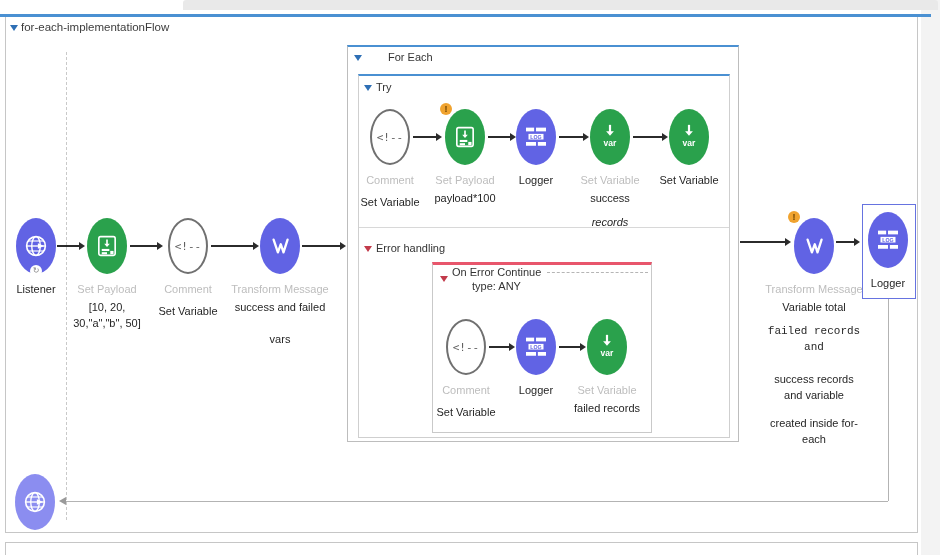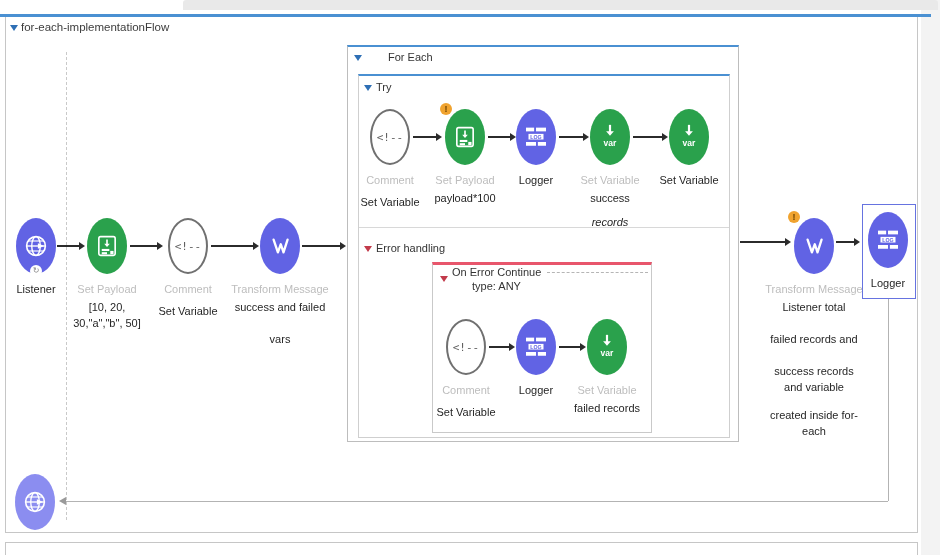--- a/index.html
+++ b/index.html
@@ -233,22 +233,22 @@
   <div class="sub">failed records</div>
 </div>
 
 <div class="node wide" style="left:764px;top:218px;">
   <div class="icon blue">
     <svg width="28" height="28" viewBox="0 0 24 24">
       <path d="M6.5 6.5 L10.2 17.5 L12.7 10.5 L15 17.5 L18.5 6.5" fill="none" stroke="#fff" stroke-width="2" stroke-linecap="round" stroke-linejoin="round"></path>
     </svg>
   </div>
   <div class="lbl gray">Transform Message</div>
-  <div class="sub">Listener total</div>
-  <div class="sub" style="margin-top:16px;">failed records and</div>
+  <div class="sub">Variable total</div>
+  <div class="sub" style="margin-top:8px;font-family:Liberation Mono, monospace;">failed records and</div>
   <div class="sub" style="margin-top:16px;">success records</div>
   <div class="sub" style="margin-top:0;">and variable</div>
   <div class="sub" style="margin-top:12px;">created inside for-</div>
   <div class="sub" style="margin-top:0;">each</div>
 </div>
 <div class="abs badge" style="left:788px;top:211px;">!</div>
 
 <div class="abs select-box"></div>
 <div class="node" style="left:843px;top:212px;z-index:7;">
   <div class="icon blue">

